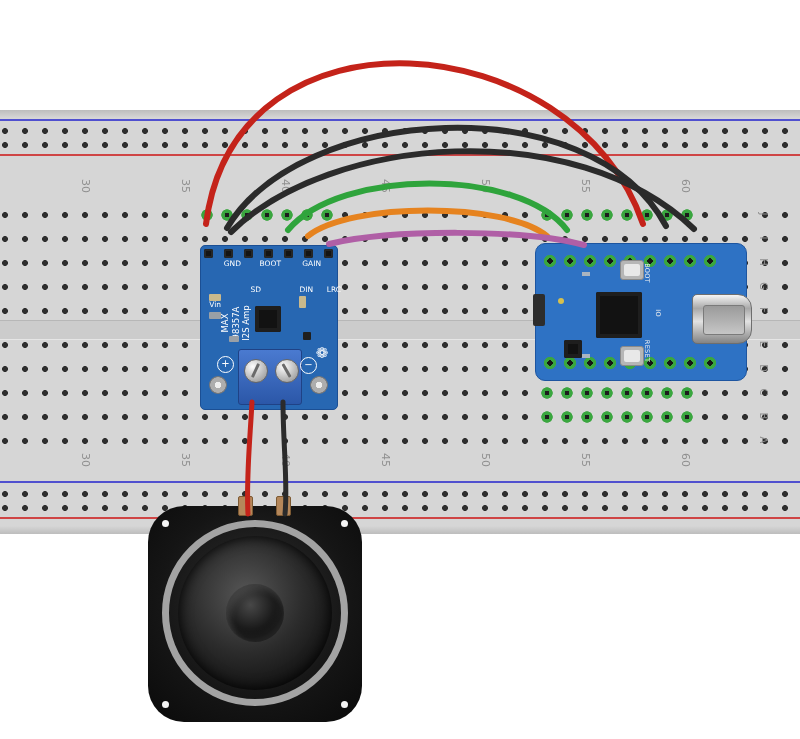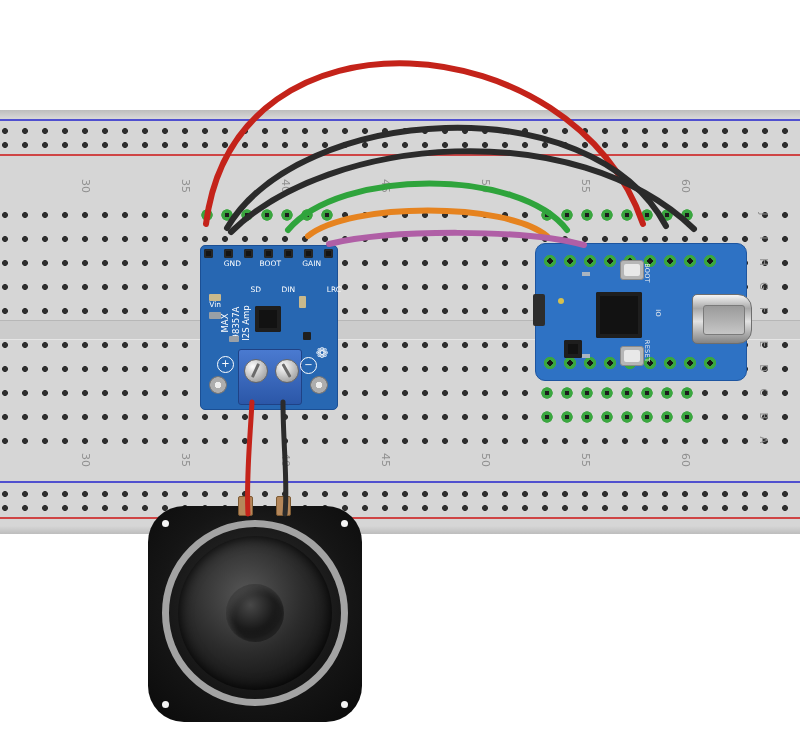--- a/index.html
+++ b/index.html
@@ -142,21 +142,21 @@
     <div class="pad7" style="left:42.5px"></div>
     <div class="pad7" style="left:62.5px"></div>
     <div class="pad7" style="left:82.5px"></div>
     <div class="pad7" style="left:102.5px"></div>
     <div class="pad7" style="left:122.5px"></div>
 
     <div class="plab" style="left:-6px;top:54px">Vin</div>
     <div class="plab" style="left:14px;top:13px">GND</div>
     <div class="plab" style="left:34px;top:39px">SD</div>
     <div class="plab" style="left:54px;top:13px">BOOT</div>
-    <div class="plab" style="left:68px;top:39px">DIN</div>
+    <div class="plab" style="left:86px;top:39px">DIN</div>
     <div class="plab" style="left:94px;top:13px">GAIN</div>
     <div class="plab" style="left:114px;top:39px">LRC</div>
 
     <div class="silk">
       <div>MAX</div>
       <div>98357A</div>
       <div>I2S Amp</div>
     </div>
 
     <div class="ic" style="left:54px;top:60px;width:26px;height:26px"></div>

